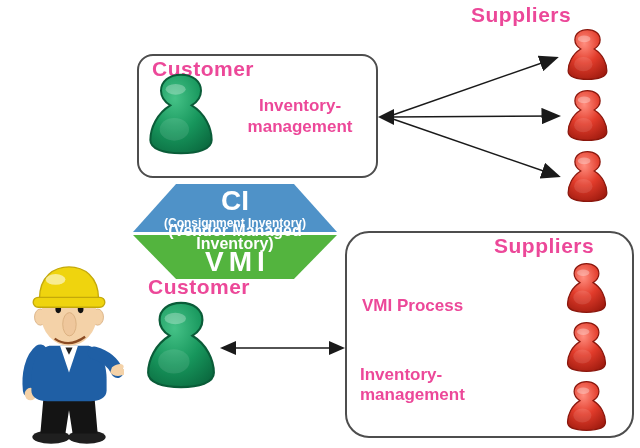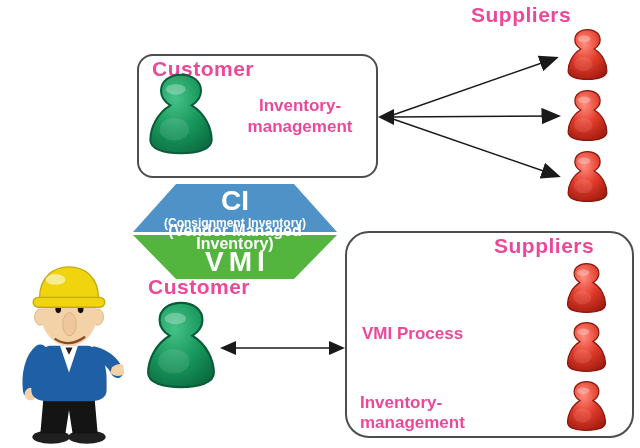--- a/index.html
+++ b/index.html
@@ -8,21 +8,21 @@
     font-family:"Liberation Sans", sans-serif;color:#3a3a3a;
   }
   .abs{position:absolute;}
   .box{
     position:absolute;background:#fff;border:2px solid #4d4d4d;box-sizing:border-box;
   }
   .box-top{left:137px;top:54px;width:241px;height:124px;border-radius:16px;}
   .box-bottom{left:345px;top:231px;width:289px;height:207px;border-radius:24px;}
   .lbl{position:absolute;white-space:nowrap;color:#ec4899;font-weight:bold;}
   .lbl-big{font-size:21px;letter-spacing:0.5px;}
-  .lbl-body{font-size:17px;line-height:20px;margin-top:28px;}
+  .lbl-body{font-size:17px;line-height:20px;}
   .inv-top{left:226px;top:95px;width:148px;text-align:center;font-size:17px;line-height:21px;}
   .hex-half{position:absolute;left:133px;width:204px;}
   .hex-blue{top:184px;height:48px;background:#4f92c8;
     clip-path:polygon(21.1% 0,78.9% 0,100% 100%,0 100%);}
   .hex-green{top:235px;height:44px;background:#53b43e;
     clip-path:polygon(0 0,100% 0,78.9% 100%,21.1% 100%);}
   .hex-txt{position:absolute;left:133px;width:204px;text-align:center;color:#fff;font-weight:bold;}
   .txt-ci{top:183px;font-size:28px;line-height:36px;}
   .txt-ci-full{top:217px;font-size:12px;line-height:13px;}
   .txt-vmi-full{top:224px;font-size:16px;line-height:13px;}

